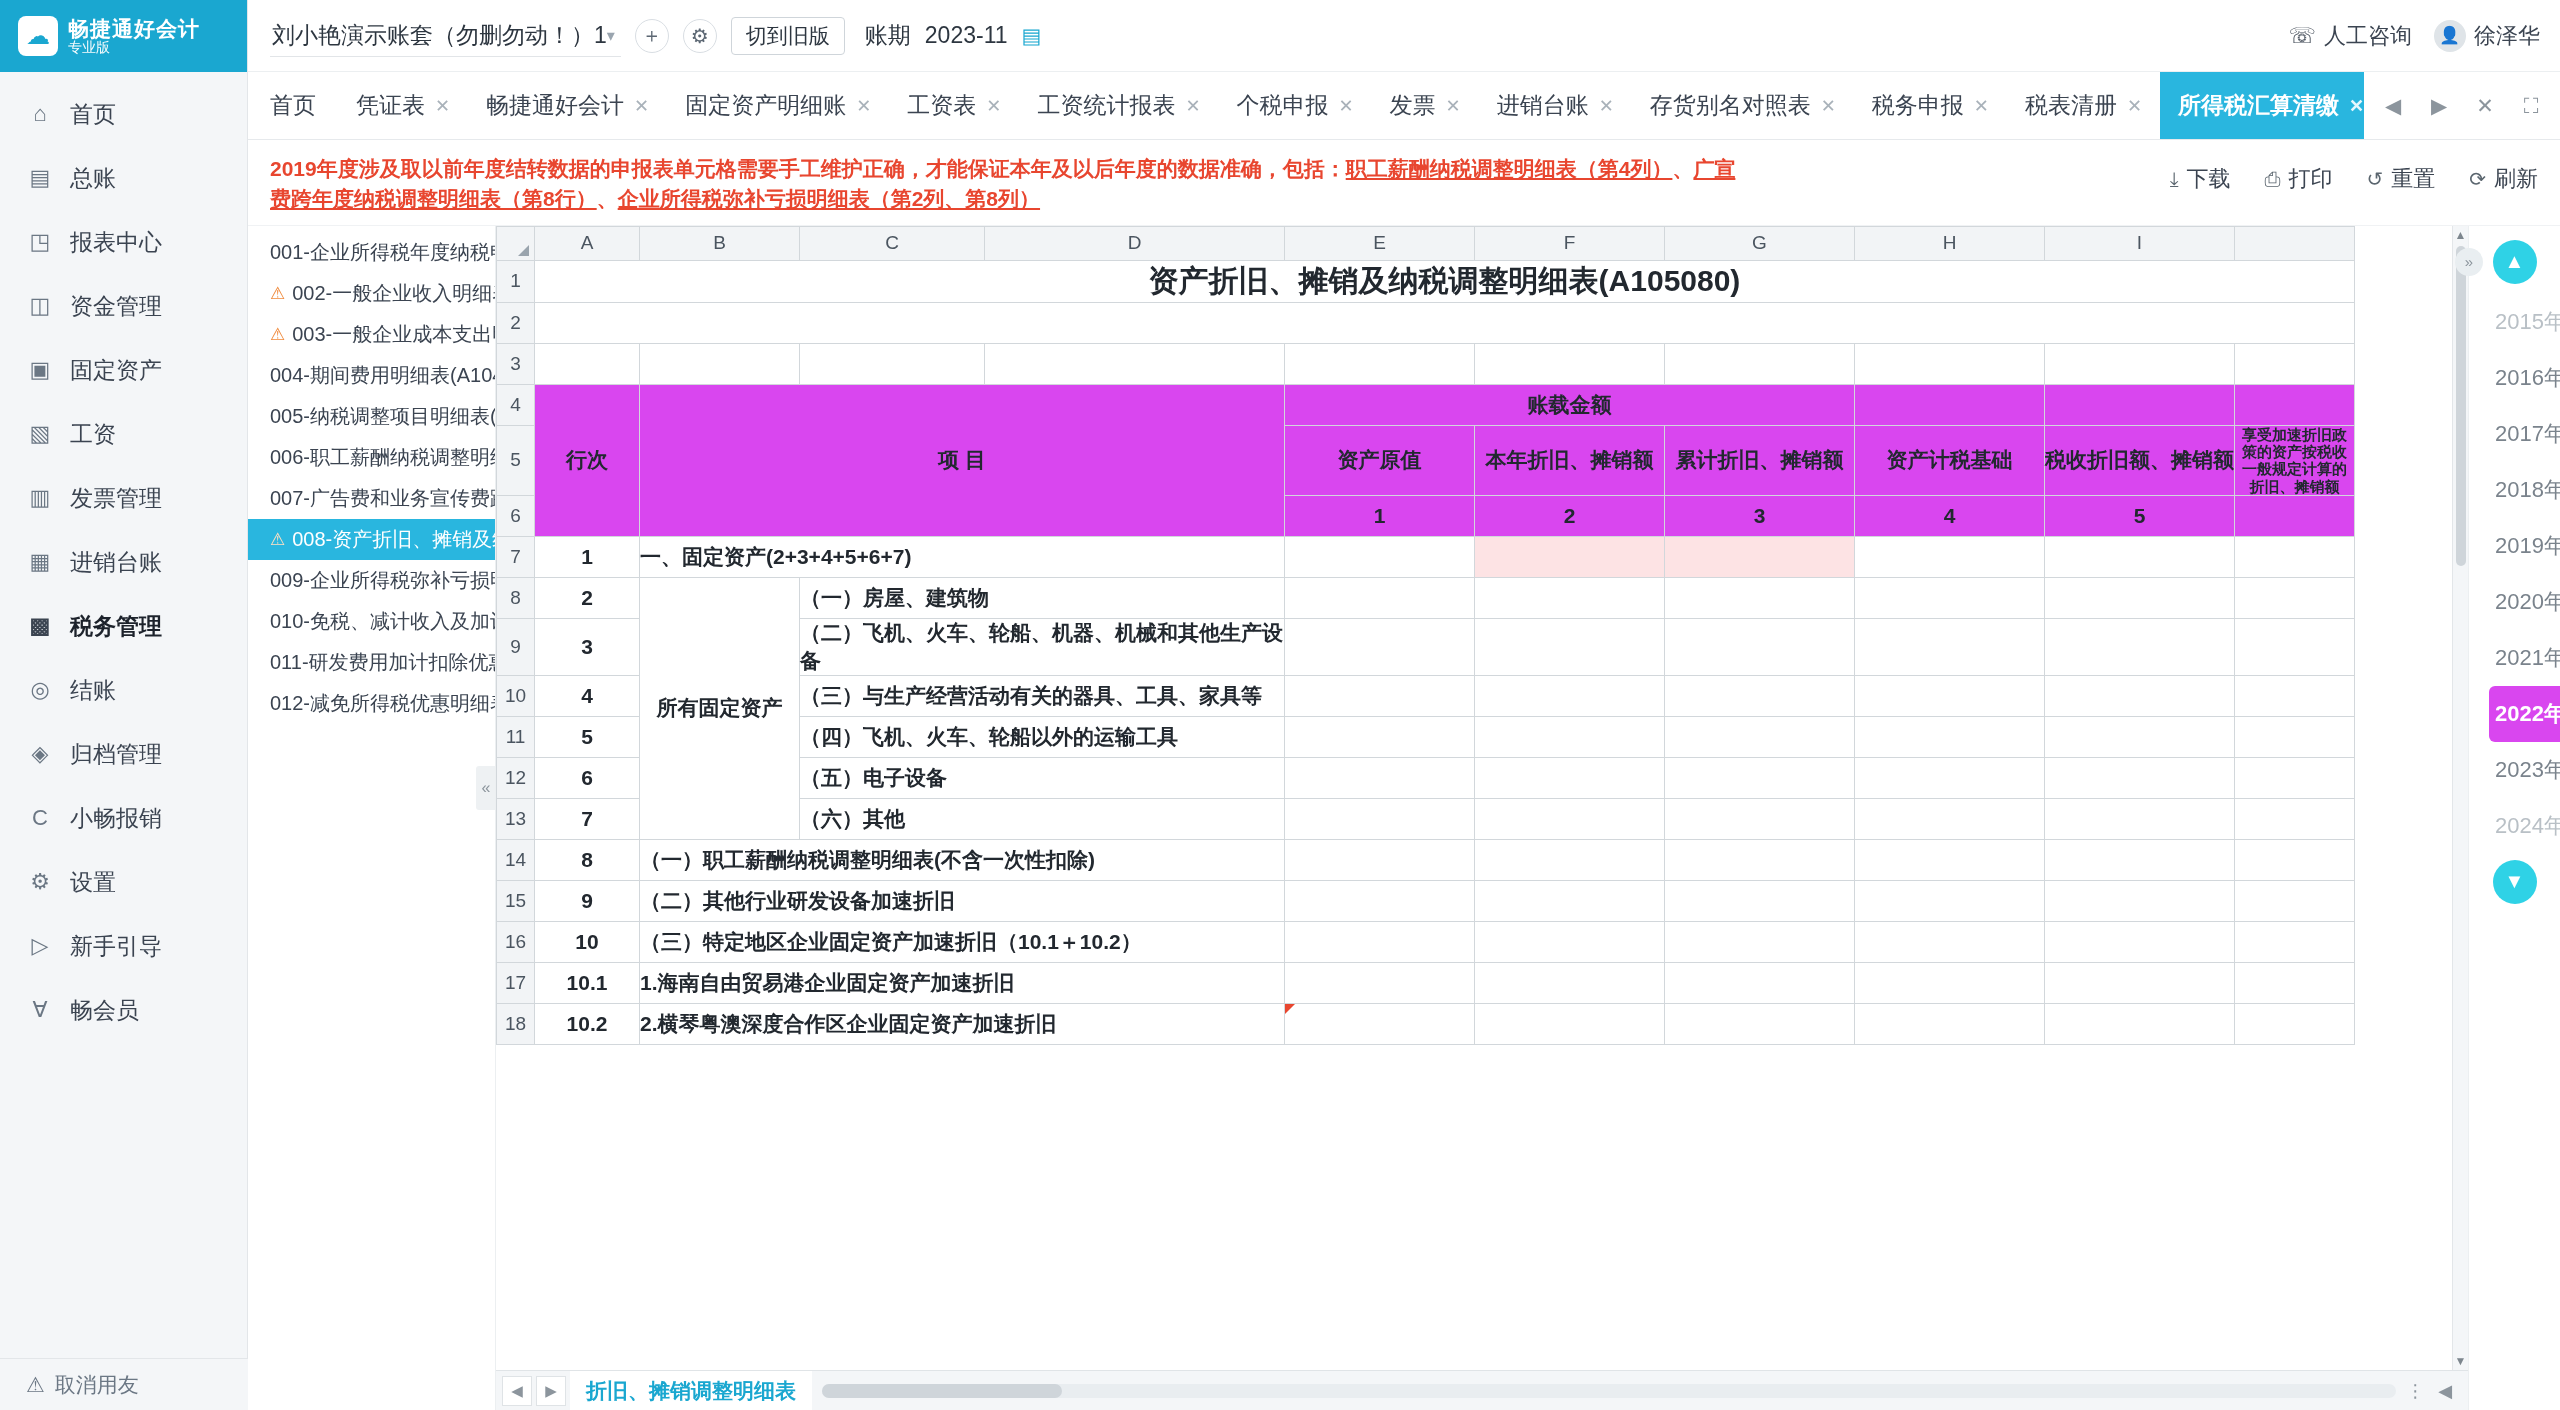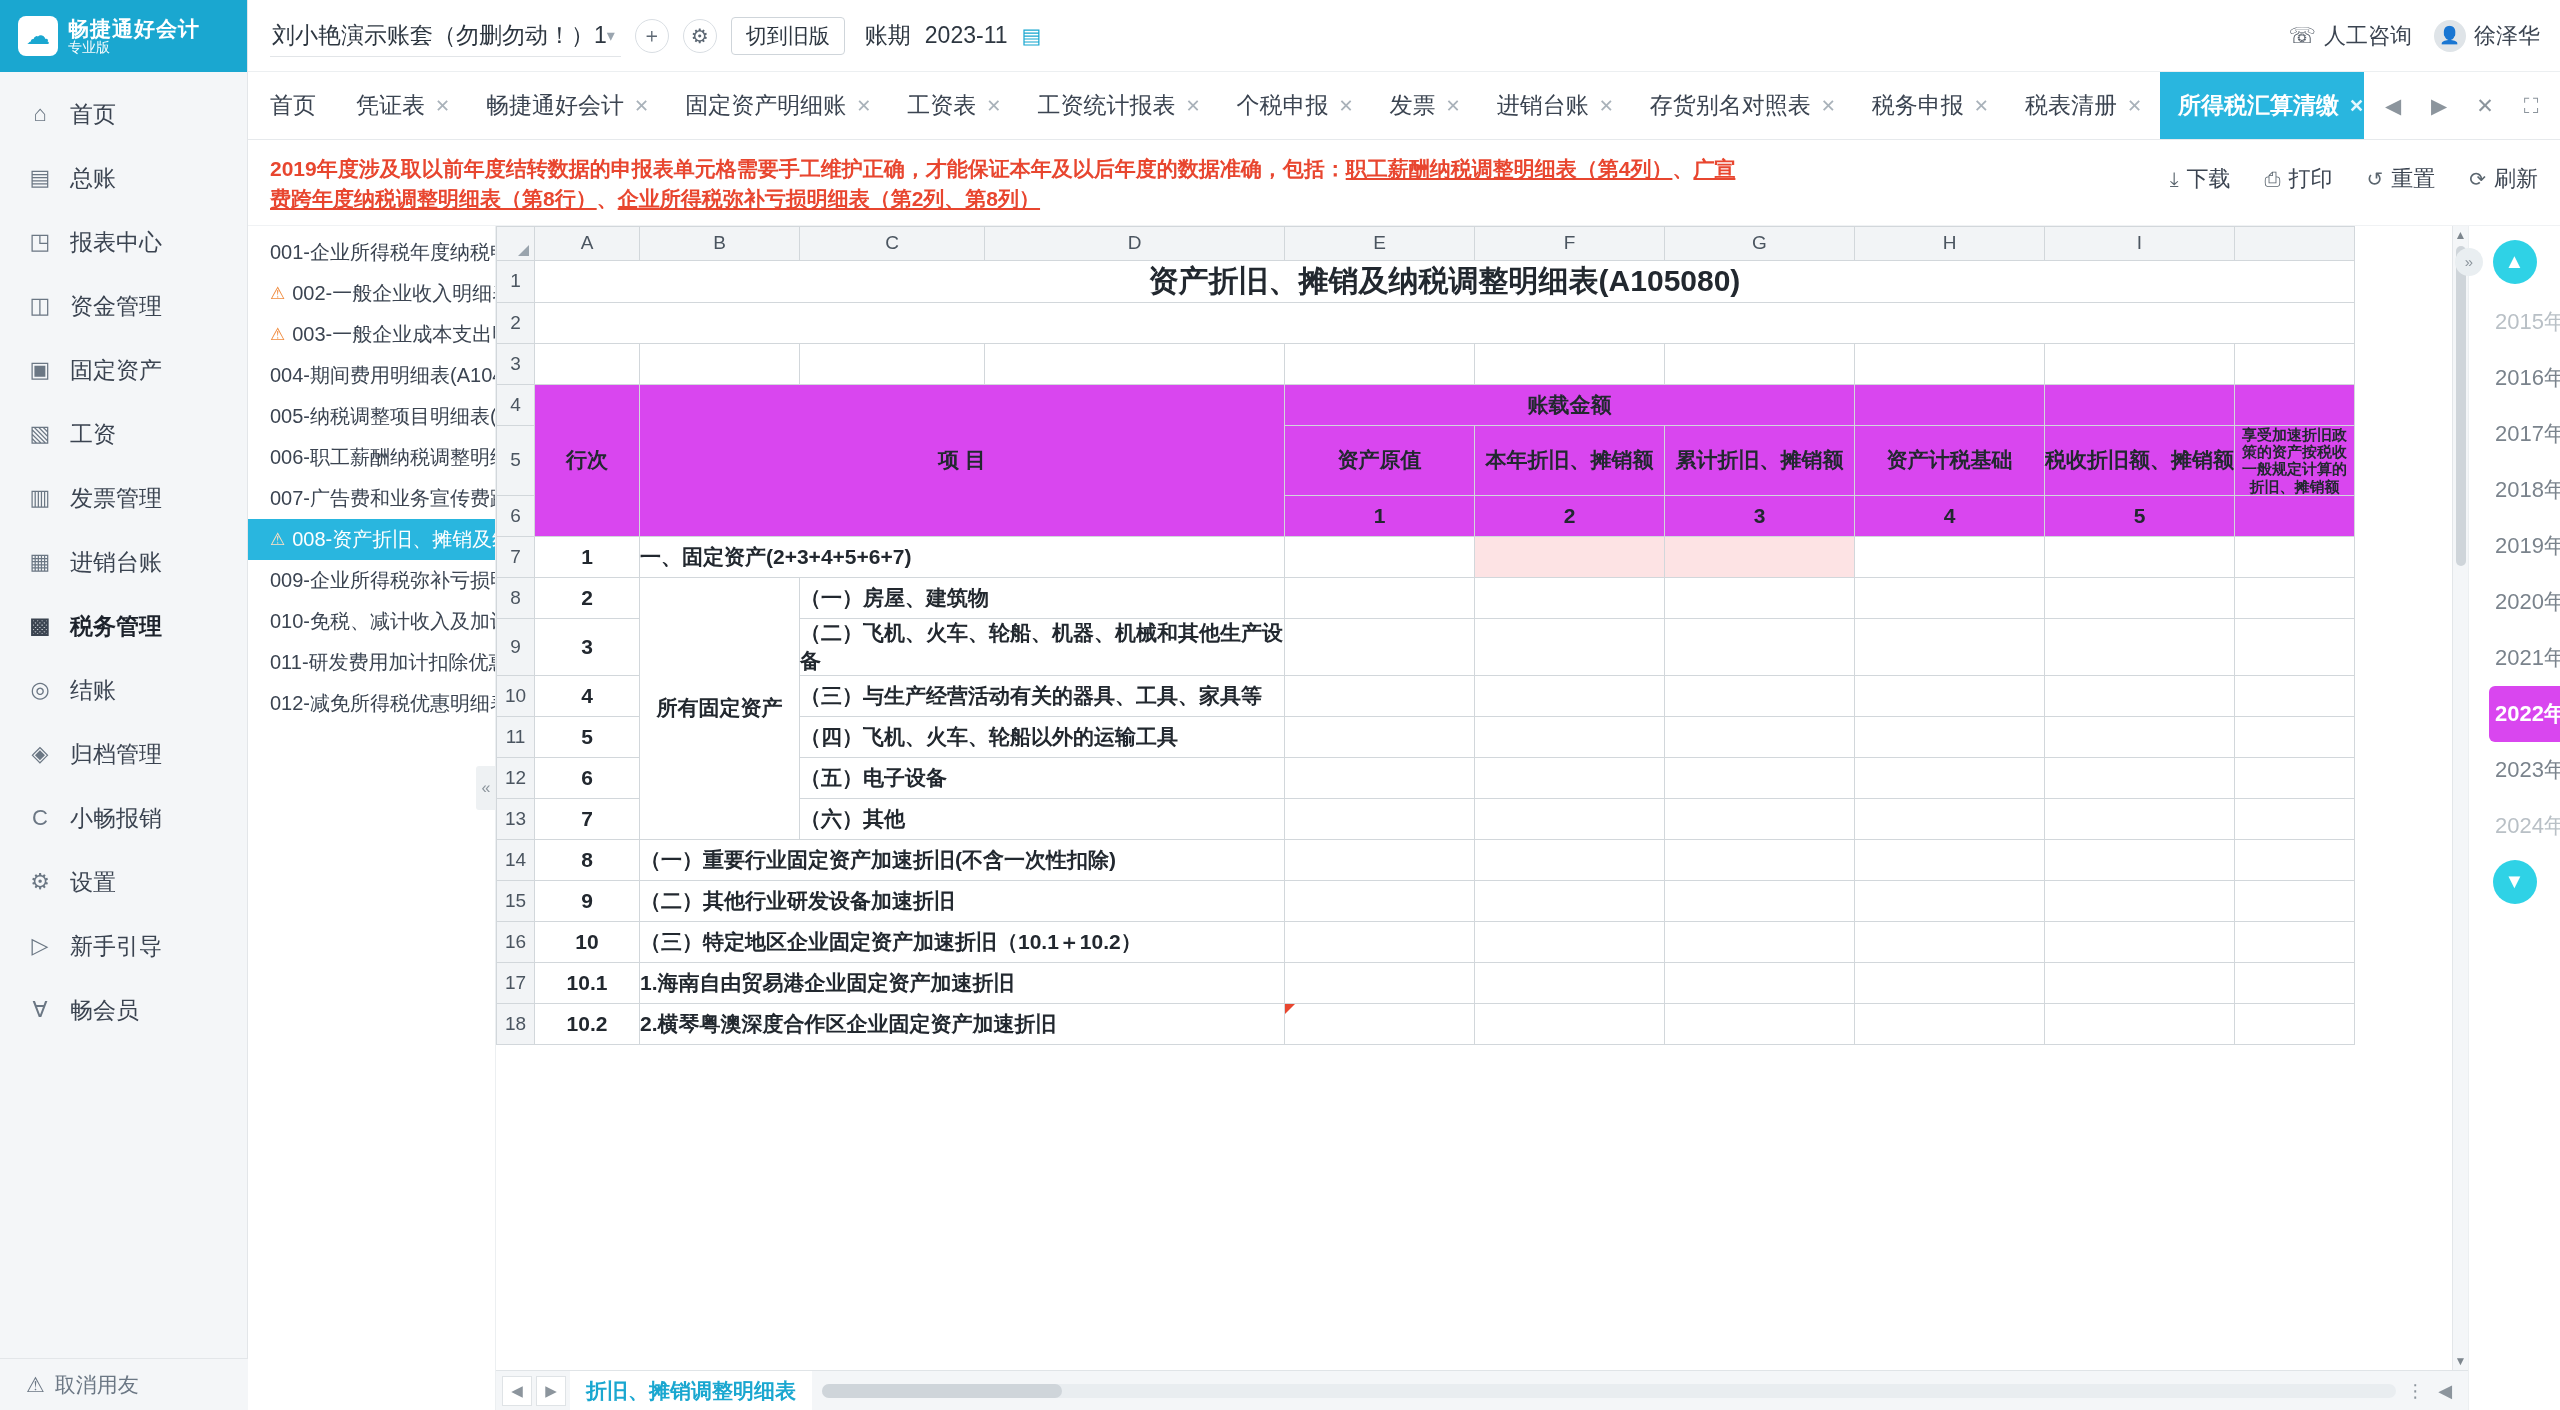--- a/index.html
+++ b/index.html
@@ -610,21 +610,21 @@
                   <td class="cell"></td>
                   <td class="cell"></td>
                   <td class="cell"></td>
                   <td class="cell"></td>
                   <td class="cell"></td>
             </tr>
 
             <tr>
               <th class="rowhead">14</th>
               <td class="cell ctr bold">8</td>
-              <td class="cell padl bold" colspan="3">（一）重要行业固定资产加速折旧(不含一次性扣除)</td>
+              <td class="cell padl bold" colspan="3">（一）职工薪酬纳税调整明细表(不含一次性扣除)</td>
               <td class="cell"></td>
                   <td class="cell"></td>
                   <td class="cell"></td>
                   <td class="cell"></td>
                   <td class="cell"></td>
                   <td class="cell"></td>
             </tr>
             <tr>
               <th class="rowhead">15</th>
               <td class="cell ctr bold">9</td>

